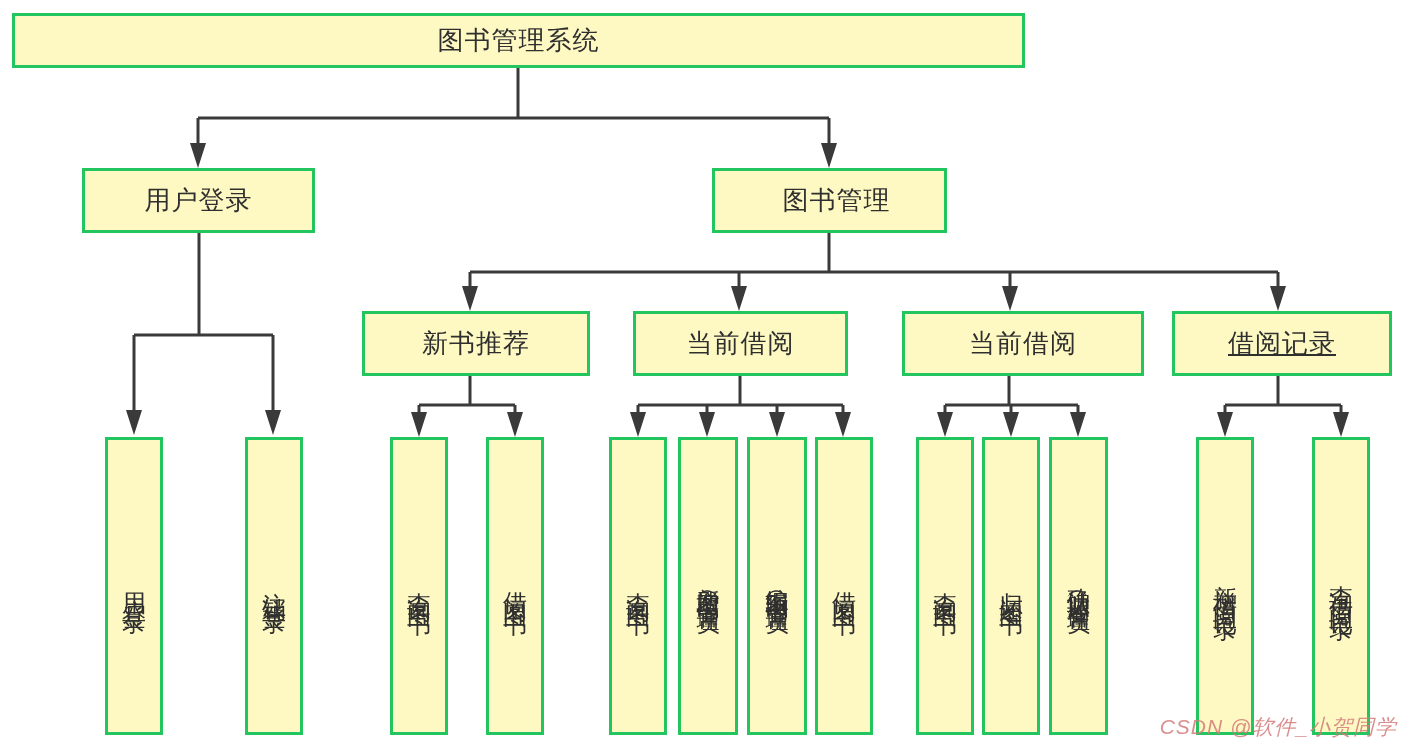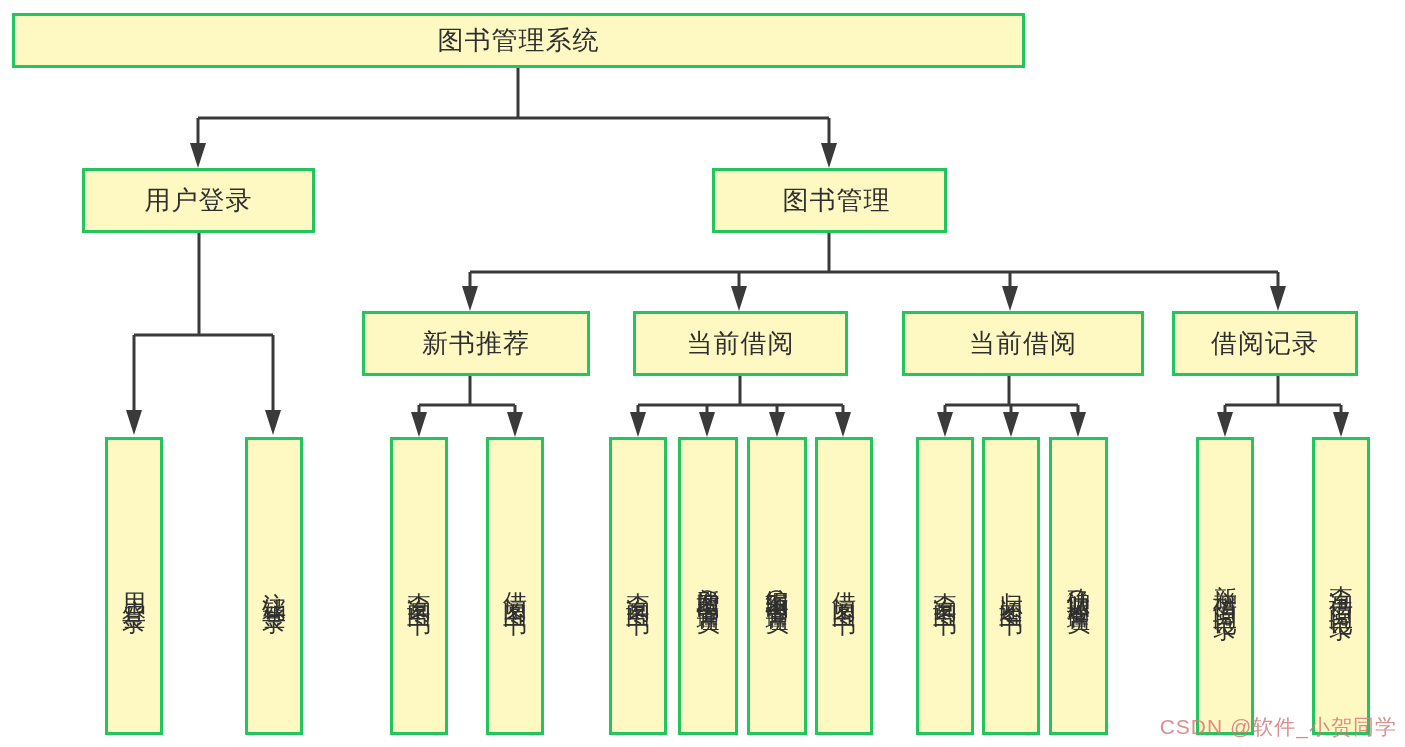--- a/index.html
+++ b/index.html
@@ -34,20 +34,21 @@
     display:flex;align-items:center;justify-content:center;
   }
   .vbox.tight{letter-spacing:0.15em;font-size:23px;}
   #watermark{
     position:absolute;
     top:713px;right:8px;
     font-size:21px;
     letter-spacing:1px;
     color:rgba(212,122,122,0.85);
     white-space:nowrap;
+    font-style:italic;
   }
 </style>
 </head>
 <body>
 
 <div id="canvas">
 
   <svg id="connectors" viewBox="0 0 1405 747" xmlns="http://www.w3.org/2000/svg">
     <g>
       <path d="M518 68 V118 M198 118 H829 M198 118 V150 M829 118 V150" fill="none" stroke="#3a3a3a" stroke-width="3"></path>
@@ -80,21 +81,21 @@
   </svg>
 
   <div class="node hbox" style="left:12px;top:13px;width:1013px;height:55px;">图书管理系统</div>
 
   <div class="node hbox" style="left:82px;top:168px;width:233px;">用户登录</div>
   <div class="node hbox" style="left:712px;top:168px;width:235px;padding-left:14px;">图书管理</div>
 
   <div class="node hbox" style="left:362px;top:311px;width:228px;">新书推荐</div>
   <div class="node hbox" style="left:633px;top:311px;width:215px;">当前借阅</div>
   <div class="node hbox" style="left:902px;top:311px;width:242px;">当前借阅</div>
-  <div class="node hbox" style="left:1172px;top:311px;width:186px;">借阅记录</div>
+  <div class="node hbox" style="left:1172px;top:311px;width:220px;text-decoration:underline;">借阅记录</div>
 
   <div class="node vbox" style="left:105px;">用户登录</div>
   <div class="node vbox" style="left:245px;">注销登录</div>
 
   <div class="node vbox" style="left:390px;">查询图书</div>
   <div class="node vbox" style="left:486px;">借阅图书</div>
 
   <div class="node vbox" style="left:609px;">查询图书</div>
   <div class="node vbox tight" style="left:678px;width:60px;">新增图书（管理员）</div>
   <div class="node vbox tight" style="left:747px;width:60px;">编辑图书（管理员）</div>

